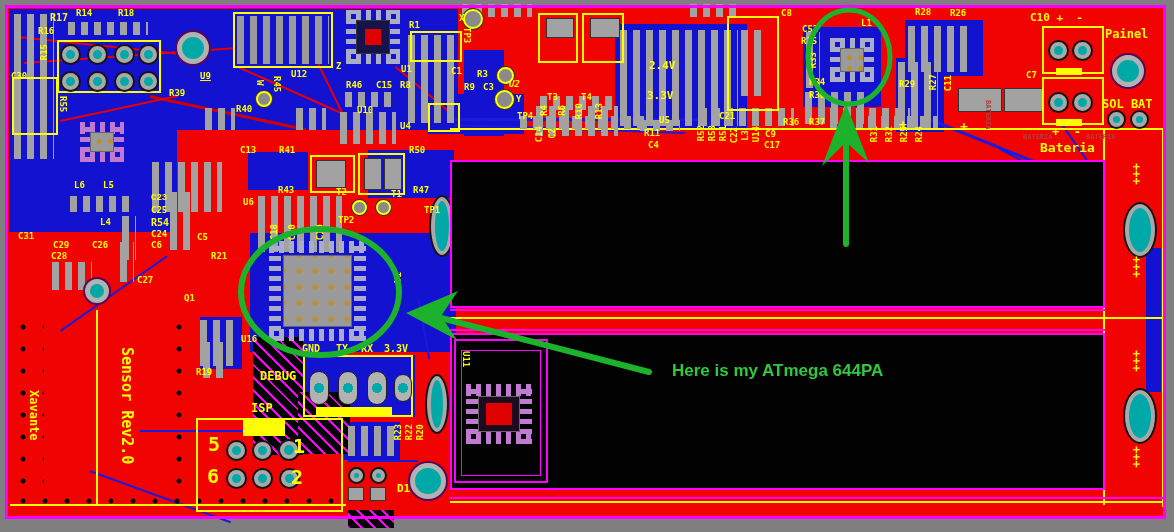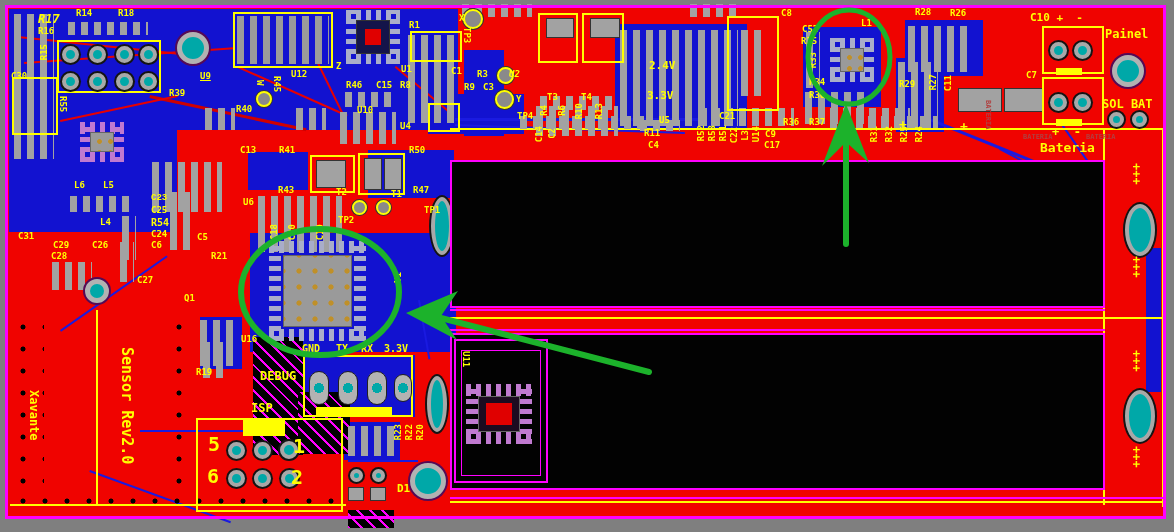--- a/index.html
+++ b/index.html
@@ -243,21 +243,21 @@
 
   <div class="icpins" style="left:830px;top:38px;width:44px;height:44px;">
     <div class="icbody dots2" style="inset:10px;"></div>
   </div>
 
   <div class="icpins purple" style="left:80px;top:122px;width:44px;height:40px;">
     <div class="icbody dots2" style="inset:10px;"></div>
   </div>
 
   <div id="labels">
-      <span class="lbl" style="left: 38px; top: 13px; font-size: 12px; font-style: italic;">R17</span>
+      <span class="lbl" style="left: 50px; top: 13px; font-size: 10px;">R17</span>
       <span class="lbl" style="left: 76px; top: 9px; font-size: 9px;">R14</span>
       <span class="lbl" style="left: 118px; top: 9px; font-size: 9px;">R18</span>
       <span class="lbl" style="left: 38px; top: 27px; font-size: 9px;">R16</span>
       <span class="lbl o-vu" style="left: 40px; top: 44px; font-size: 9px;">R15</span>
       <span class="lbl" style="left: 11px; top: 72px; font-size: 9px;">C30</span>
       <span class="lbl o-v" style="left: 58px; top: 96px; font-size: 9px;">R55</span>
       <span class="lbl" style="left: 169px; top: 89px; font-size: 9px;">R39</span>
       <span class="lbl" style="left: 200px; top: 72px; font-size: 9px; text-decoration: underline;">U9</span>
       <span class="lbl o-v" style="left: 255px; top: 80px; font-size: 9px;">W</span>
       <span class="lbl o-v" style="left: 272px; top: 76px; font-size: 9px;">R45</span>
@@ -269,21 +269,21 @@
       <span class="lbl" style="left: 357px; top: 106px; font-size: 9px;">U10</span>
       <span class="lbl" style="left: 409px; top: 21px; font-size: 9px;">R1</span>
       <span class="lbl" style="left: 459px; top: 14px; font-size: 9px;">X</span>
       <span class="lbl o-v" style="left: 462px; top: 27px; font-size: 9px;">TP3</span>
       <span class="lbl" style="left: 401px; top: 65px; font-size: 9px;">U1</span>
       <span class="lbl" style="left: 451px; top: 67px; font-size: 9px;">C1</span>
       <span class="lbl" style="left: 477px; top: 70px; font-size: 9px;">R3</span>
       <span class="lbl" style="left: 400px; top: 81px; font-size: 9px;">R8</span>
       <span class="lbl" style="left: 464px; top: 83px; font-size: 9px;">R9</span>
       <span class="lbl" style="left: 483px; top: 83px; font-size: 9px;">C3</span>
-      <span class="lbl" style="left: 509px; top: 70px; font-size: 9px; font-style: italic;">U2</span>
+      <span class="lbl" style="left: 509px; top: 80px; font-size: 9px; font-style: italic;">U2</span>
       <span class="lbl" style="left: 516px; top: 95px; font-size: 9px;">Y</span>
       <span class="lbl" style="left: 517px; top: 112px; font-size: 9px;">TP4</span>
       <span class="lbl" style="left: 547px; top: 93px; font-size: 9px;">T3</span>
       <span class="lbl" style="left: 581px; top: 93px; font-size: 9px;">T4</span>
       <span class="lbl o-vu" style="left: 540px; top: 105px; font-size: 9px;">R4</span>
       <span class="lbl o-vu" style="left: 558px; top: 105px; font-size: 9px;">R6</span>
       <span class="lbl o-vu" style="left: 575px; top: 103px; font-size: 9px;">R10</span>
       <span class="lbl o-vu" style="left: 595px; top: 103px; font-size: 9px;">R13</span>
       <span class="lbl" style="left: 400px; top: 122px; font-size: 9px;">U4</span>
       <span class="lbl" style="left: 649px; top: 60px; font-size: 11px;">2.4V</span>
@@ -390,13 +390,14 @@
 
   <svg class="overlay" width="1174" height="532" viewBox="0 0 1174 532">
     <ellipse cx="849" cy="57" rx="41" ry="47" fill="none" stroke="#1cb22b" stroke-width="5"></ellipse>
     <ellipse cx="320" cy="292" rx="79" ry="63" fill="none" stroke="#1cb22b" stroke-width="6"></ellipse>
     <line x1="846" y1="142" x2="846" y2="244" stroke="#1cb22b" stroke-width="6" stroke-linecap="round"></line>
     <polygon points="846,104 822,166 846,142 869,163" fill="#1cb22b"></polygon>
     <line x1="441" y1="318" x2="649" y2="372" stroke="#1cb22b" stroke-width="6" stroke-linecap="round"></line>
     <polygon points="406,313 458,291 441,316 457,340" fill="#1cb22b"></polygon>
   </svg>
 
+  <div class="anno" style="left:672px;top:361px;">Here is my ATmega 644PA</div>
 </div>
 
 </body></html>

